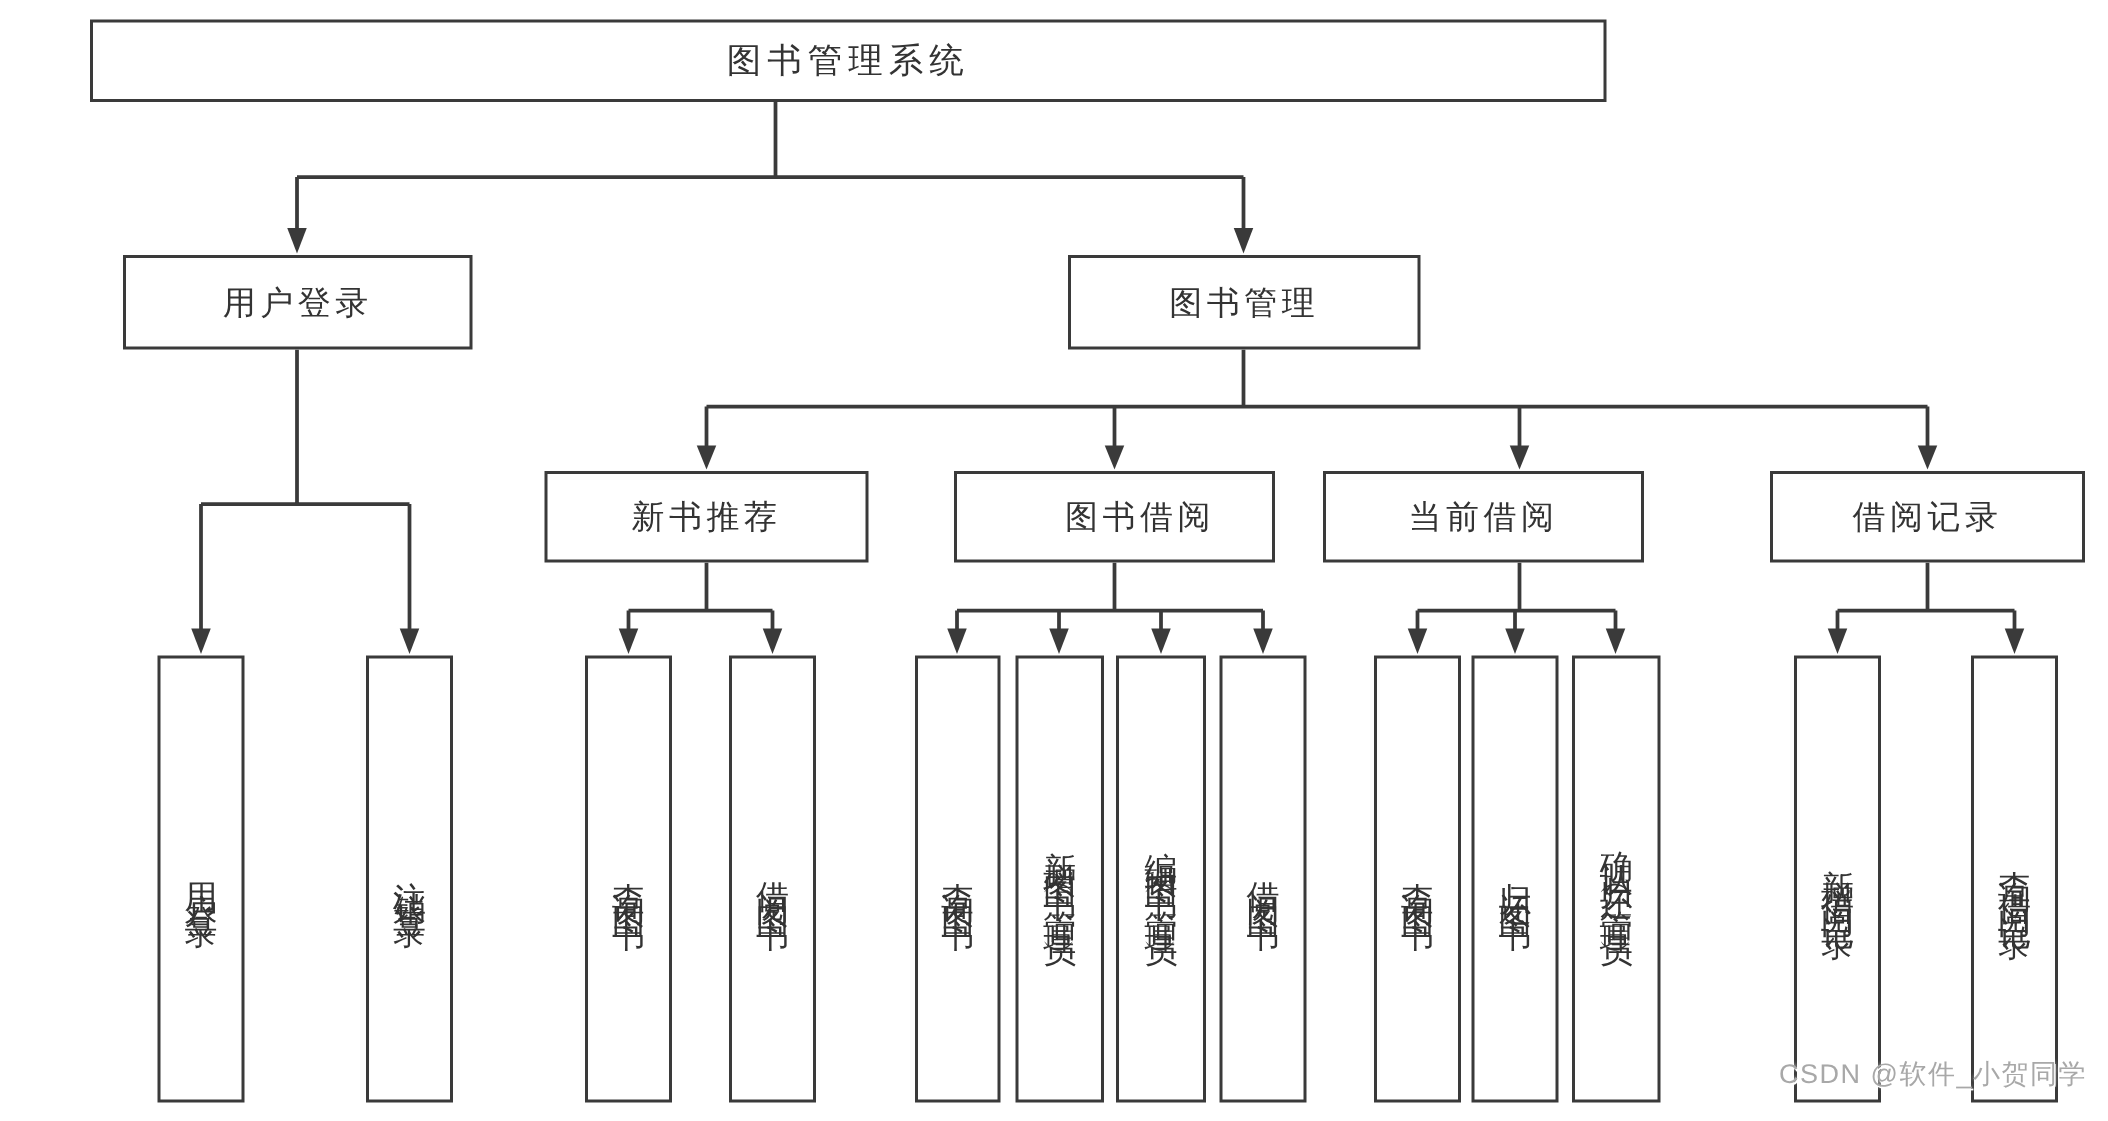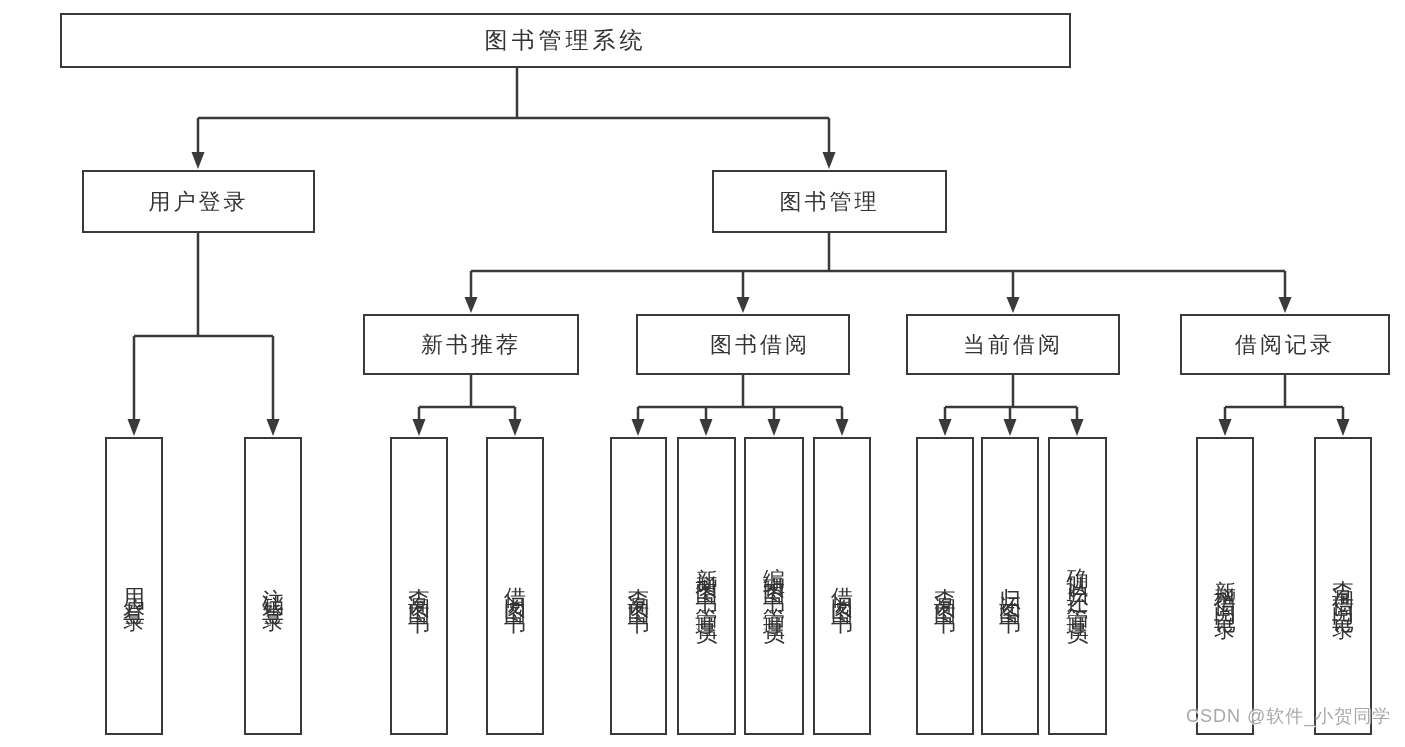--- a/index.html
+++ b/index.html
@@ -113,21 +113,21 @@
   <div class="node node-h" style="left:363px; top:314px; width:216px; height:61px;">
     <span>新书推荐</span>
   </div>
 
   <div class="node node-h" style="left:712px; top:170px; width:235px; height:63px;">
     <span>图书管理</span>
   </div>
   <div class="node node-h" style="left:636px; top:314px; width:214px; height:61px;padding-left:34px;">
     <span>图书借阅</span>
   </div>
-  <div class="node node-h" style="left:906px; top:314px; width:214px; height:61px;">
+  <div class="node node-h" style="left:882px; top:314px; width:214px; height:61px;">
     <span>当前借阅</span>
   </div>
   <div class="node node-h" style="left:1180px; top:314px; width:210px; height:61px;">
     <span>借阅记录</span>
   </div>
 
   <div class="node node-v" style="left:105px; top:437px; width:58px; height:298px;">
     <span>用户登录</span>
   </div>
   <div class="node node-v" style="left:244px; top:437px; width:58px; height:298px;">

